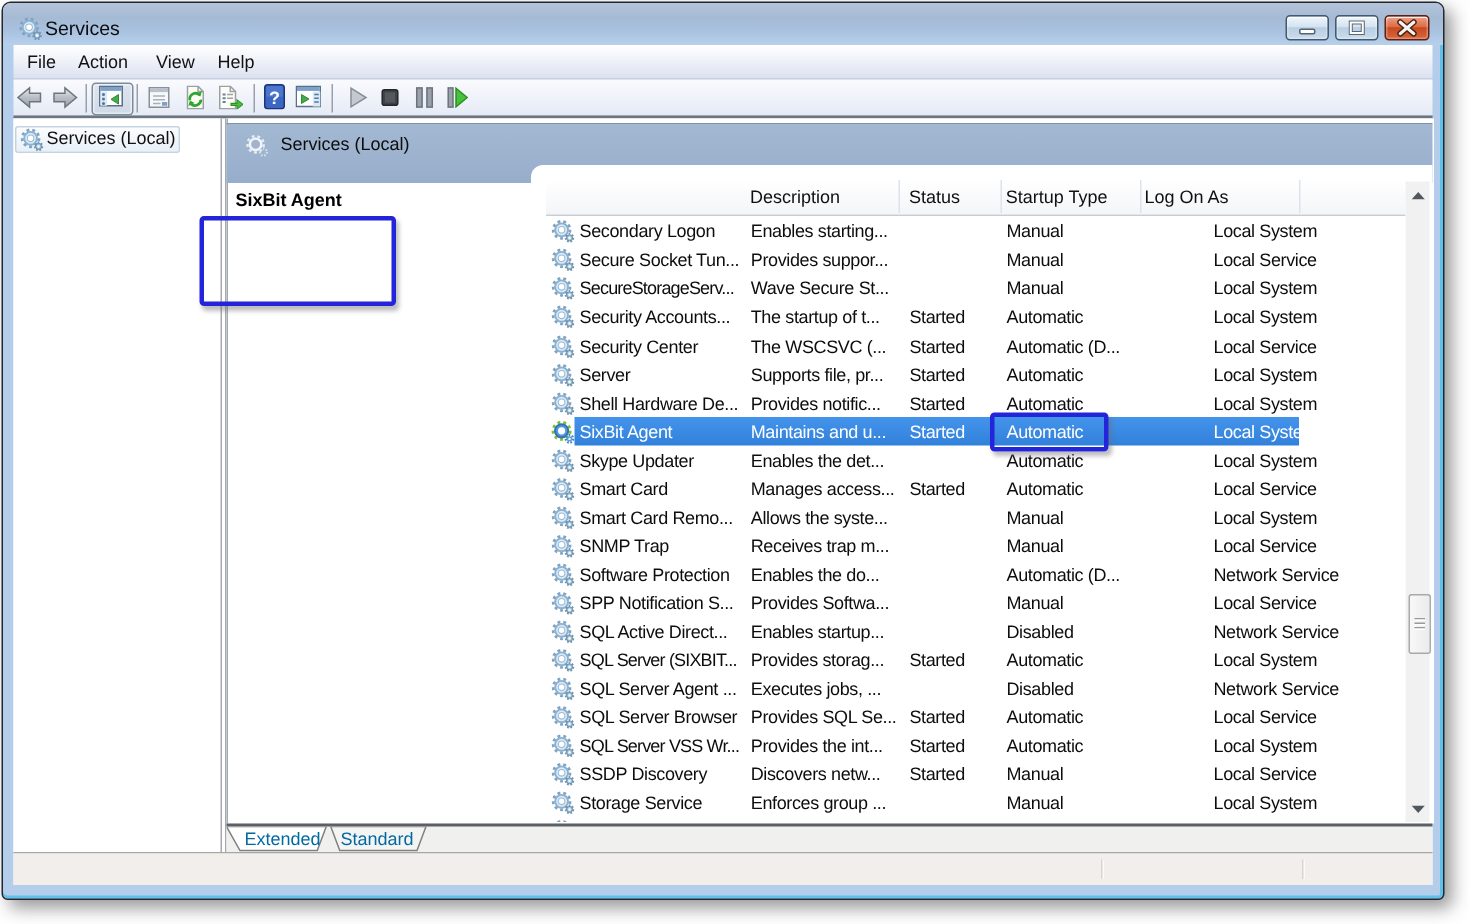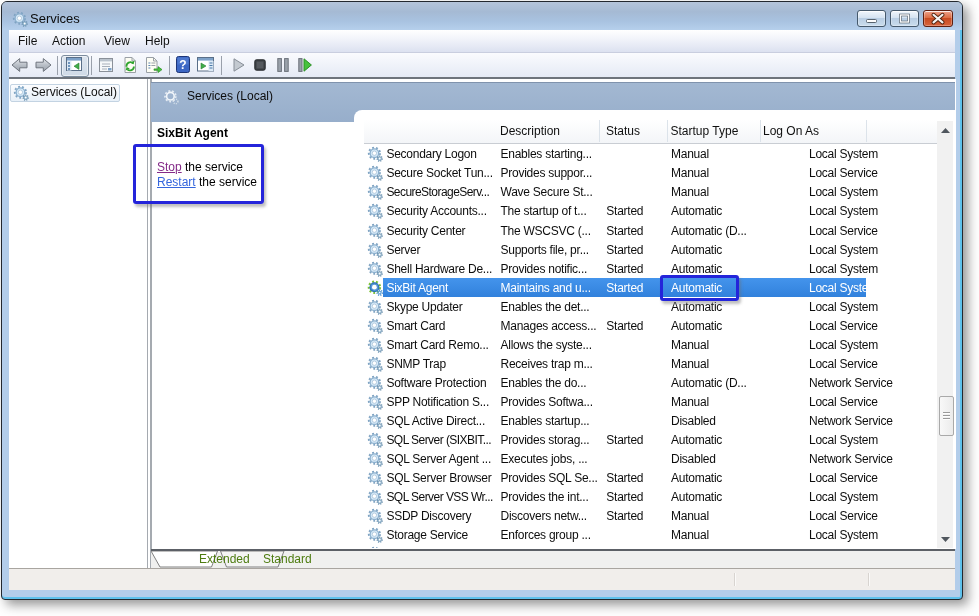--- a/index.html
+++ b/index.html
@@ -54,21 +54,21 @@
 #selband{position:absolute;left:19px;top:0;width:483px;height:19.05px;background:linear-gradient(#4494ec,#3181dc);}
 .selrow{color:#fff;}
 
 #vsb{left:937px;top:121px;width:16px;height:427px;background:#f1f1f1;}
 #sbthumb{left:1.5px;top:275px;width:13px;height:38px;background:linear-gradient(90deg,#f8f8f8,#ebebeb);border:1px solid #a9a9a9;border-radius:2px;}
 
 #tabstrip{left:151px;top:549px;width:804px;height:19px;background:#f0f0ef;border-top:2px solid #5c6066;}
 #bottomline{left:9px;top:568px;width:946px;height:1px;background:#a9a5a0;}
 #statusbar{left:9px;top:569px;width:946px;height:21px;background:#f1eeeb;}
 .ssep{top:573px;width:1px;height:13px;background:#d8d4d0;border-right:1px solid #fbfaf9;}
-.tabtxt{font-size:12px;color:#4d7c0f;top:552px;margin-left:36px;}
+.tabtxt{font-size:12px;color:#0369a1;top:552px;}
 </style>
 </head>
 <body>
 <div id="page">
 <svg width="0" height="0" style="position:absolute">
 <defs>
 <linearGradient id="garrow" x1="0" y1="0" x2="0" y2="1">
 <stop offset="0" stop-color="#e8eaee"></stop>
           <stop offset=".5" stop-color="#b9bfc7"></stop>
           <stop offset="1" stop-color="#9aa1ab"></stop>
@@ -218,21 +218,20 @@
 
 <div id="mainpane" class="abs"></div>
 <div id="bluebar" class="abs"></div>
 <svg class="abs" style="left:163px;top:89px" width="16" height="16">
       <use href="#gearwhite"></use>
     </svg>
 <div id="bartxt" class="abs">Services (Local)</div>
 <div id="whitepanel" class="abs"></div>
 
 <div id="sbtitle" class="abs">SixBit Agent</div>
-<div id="infolinks" class="abs"><span class="link" style="color:#842a88;">Stop</span> the service<br><span class="link" style="color:#3566dd;">Restart</span> the service</div>
 
 <div id="lhdr" class="abs">
 <div class="hcol abs" style="left:130px;width:105px;">
         <span class="htxt abs" style="left:6px;">Description</span>
       </div>
 <div class="hcol abs" style="left:235px;width:68px;">
         <span class="htxt abs" style="left:7px;">Status</span>
       </div>
 <div class="hcol abs" style="left:303px;width:93px;">
         <span class="htxt abs" style="left:3.5px;">Startup Type</span>

